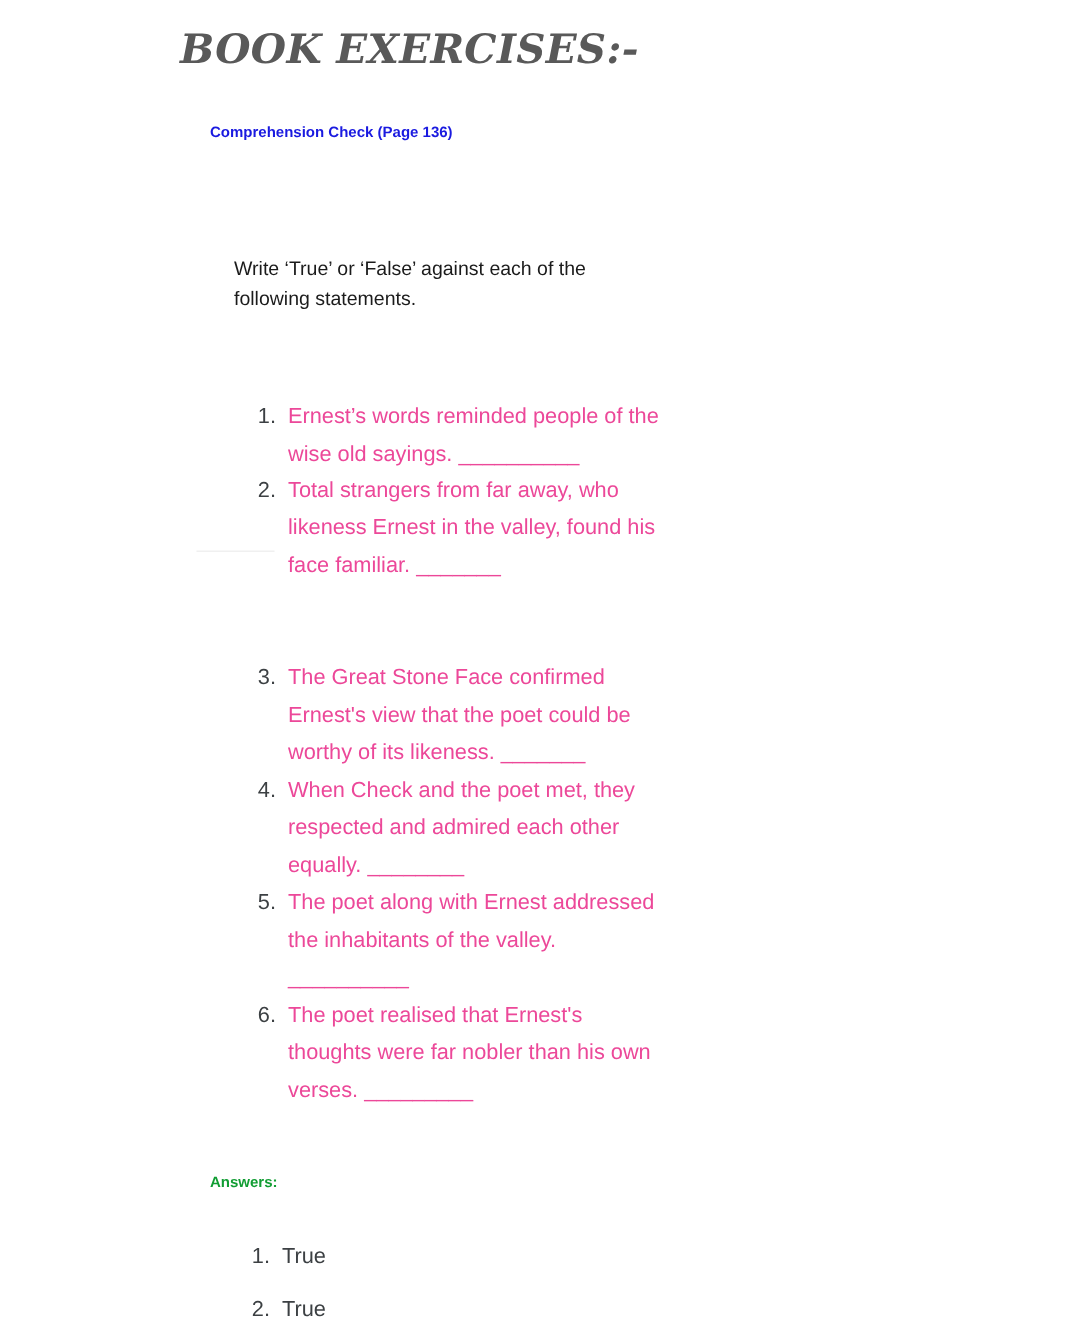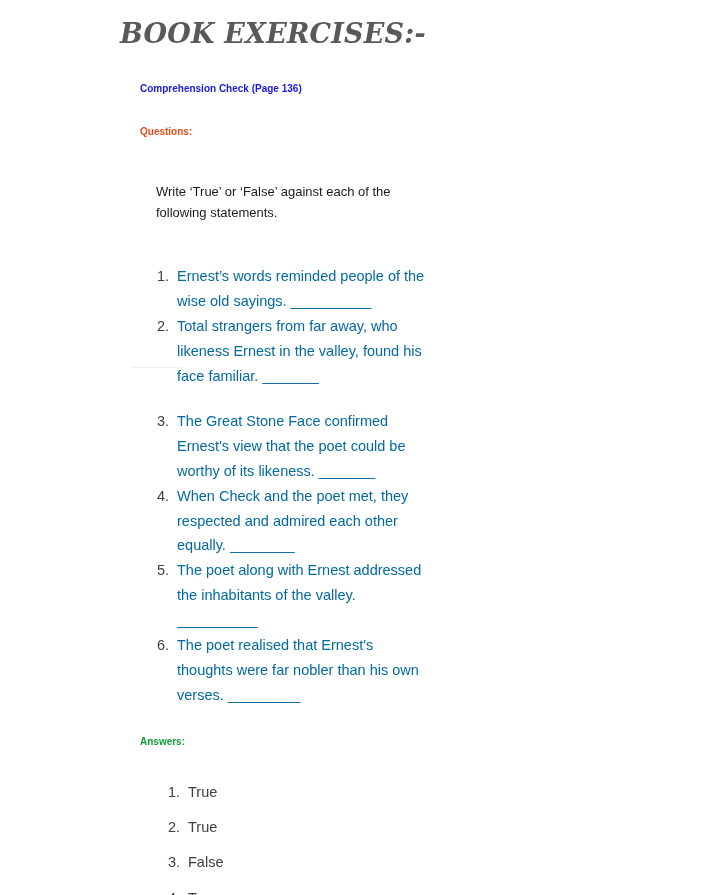--- a/index.html
+++ b/index.html
@@ -66,24 +66,24 @@
     font-size: 13px;
     font-weight: normal;
     color: #1b1b1b;
     line-height: 1.58;
     margin: 16px;
     max-width: 250px;
   }
 
   
   ol.q-list {
-    margin: 1px;
+    margin: 16px;
     padding: 0 0 0 32px;
     list-style-position: outside;
-    color: #0369a1;
+    color: #ec4899;
     font-size: 14.5px;
     line-height: 1.72;
   }
   ol.q-list li {
     padding-left: 4px;
     margin: 0;
     max-width: 248px;
   }
   ol.q-list li::marker {
     color: #3c4043;
@@ -120,21 +120,20 @@
   <div class="doc-title">BOOK EXERCISES:-</div>
 
   <div class="scan-artifact"></div>
 
   <div class="content">
 
     <p class="section-heading blue">Comprehension Check (Page 136)</p>
 
     <div class="gap-questions-head"></div>
 
-    <p class="section-heading orange">Questions:</p>
 
     <div class="gap-instruction"></div>
 
     <p class="instruction">Write ‘True’ or ‘False’ against each of the following statements.</p>
 
     <div class="gap-list-1"></div>
 
     <ol class="q-list" start="1">
       <li>Ernest’s words reminded people of the wise old sayings. __________</li>
       <li>Total strangers from far away, who likeness Ernest in the valley, found his face familiar. _______</li>

